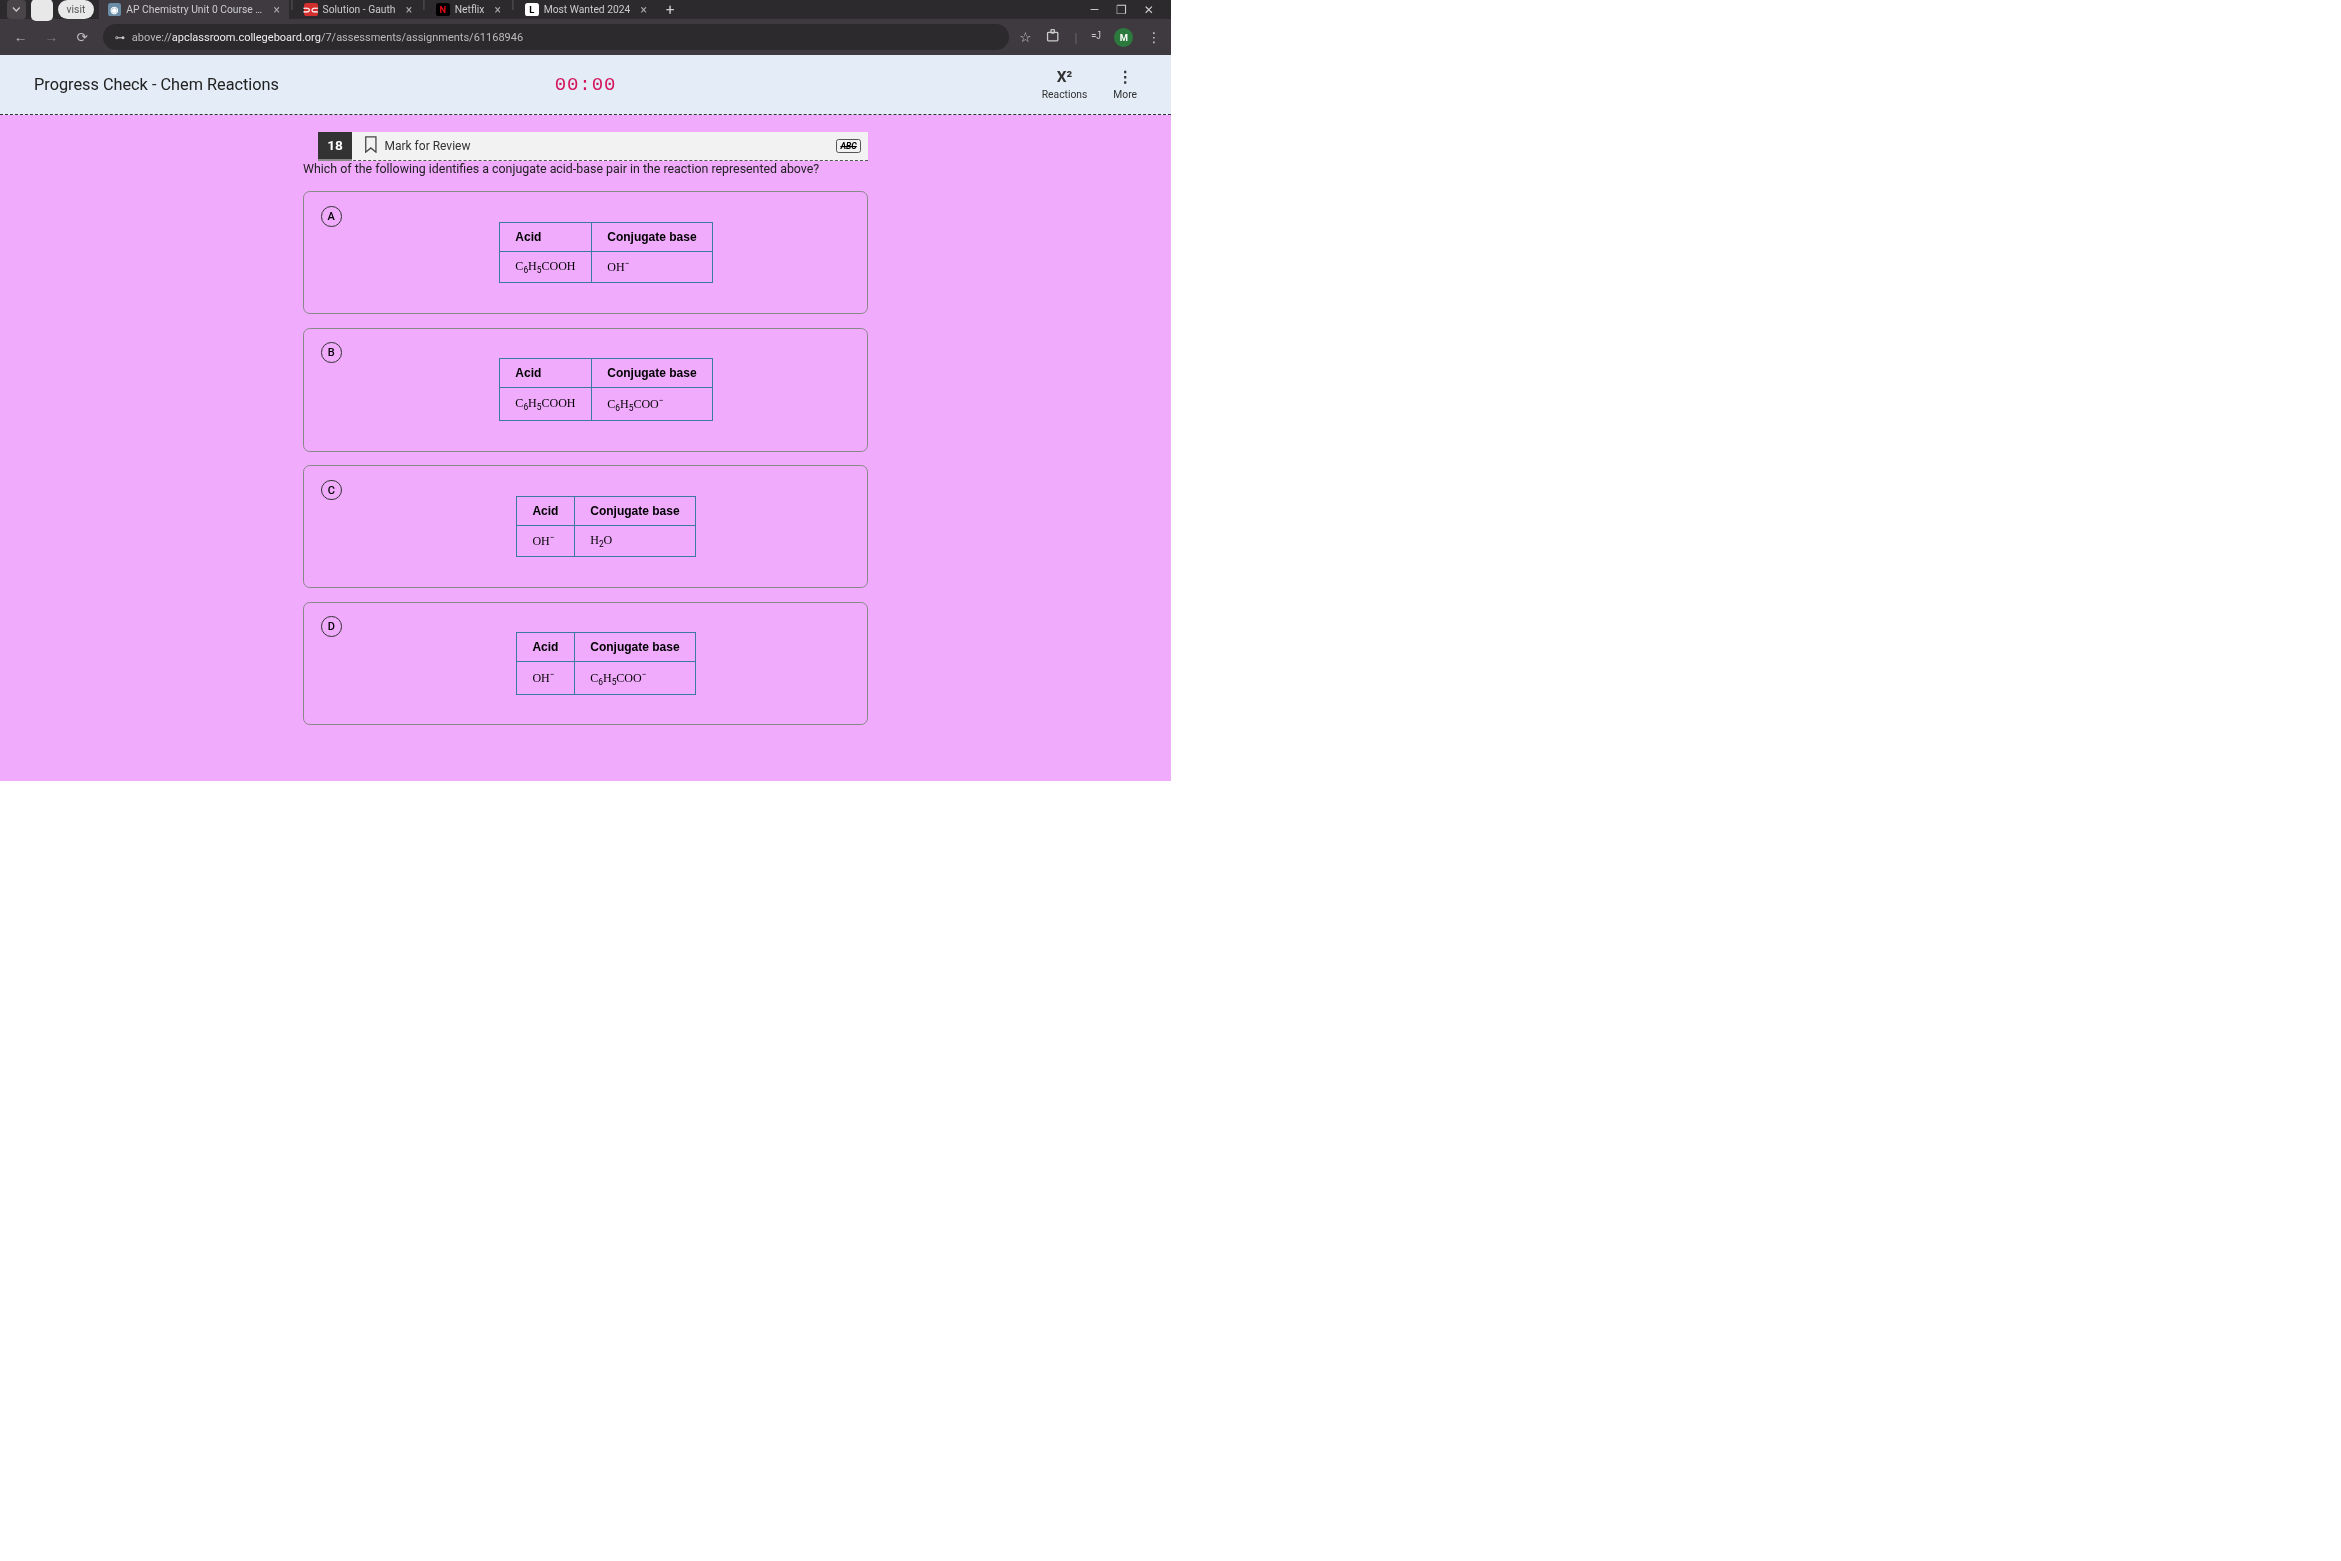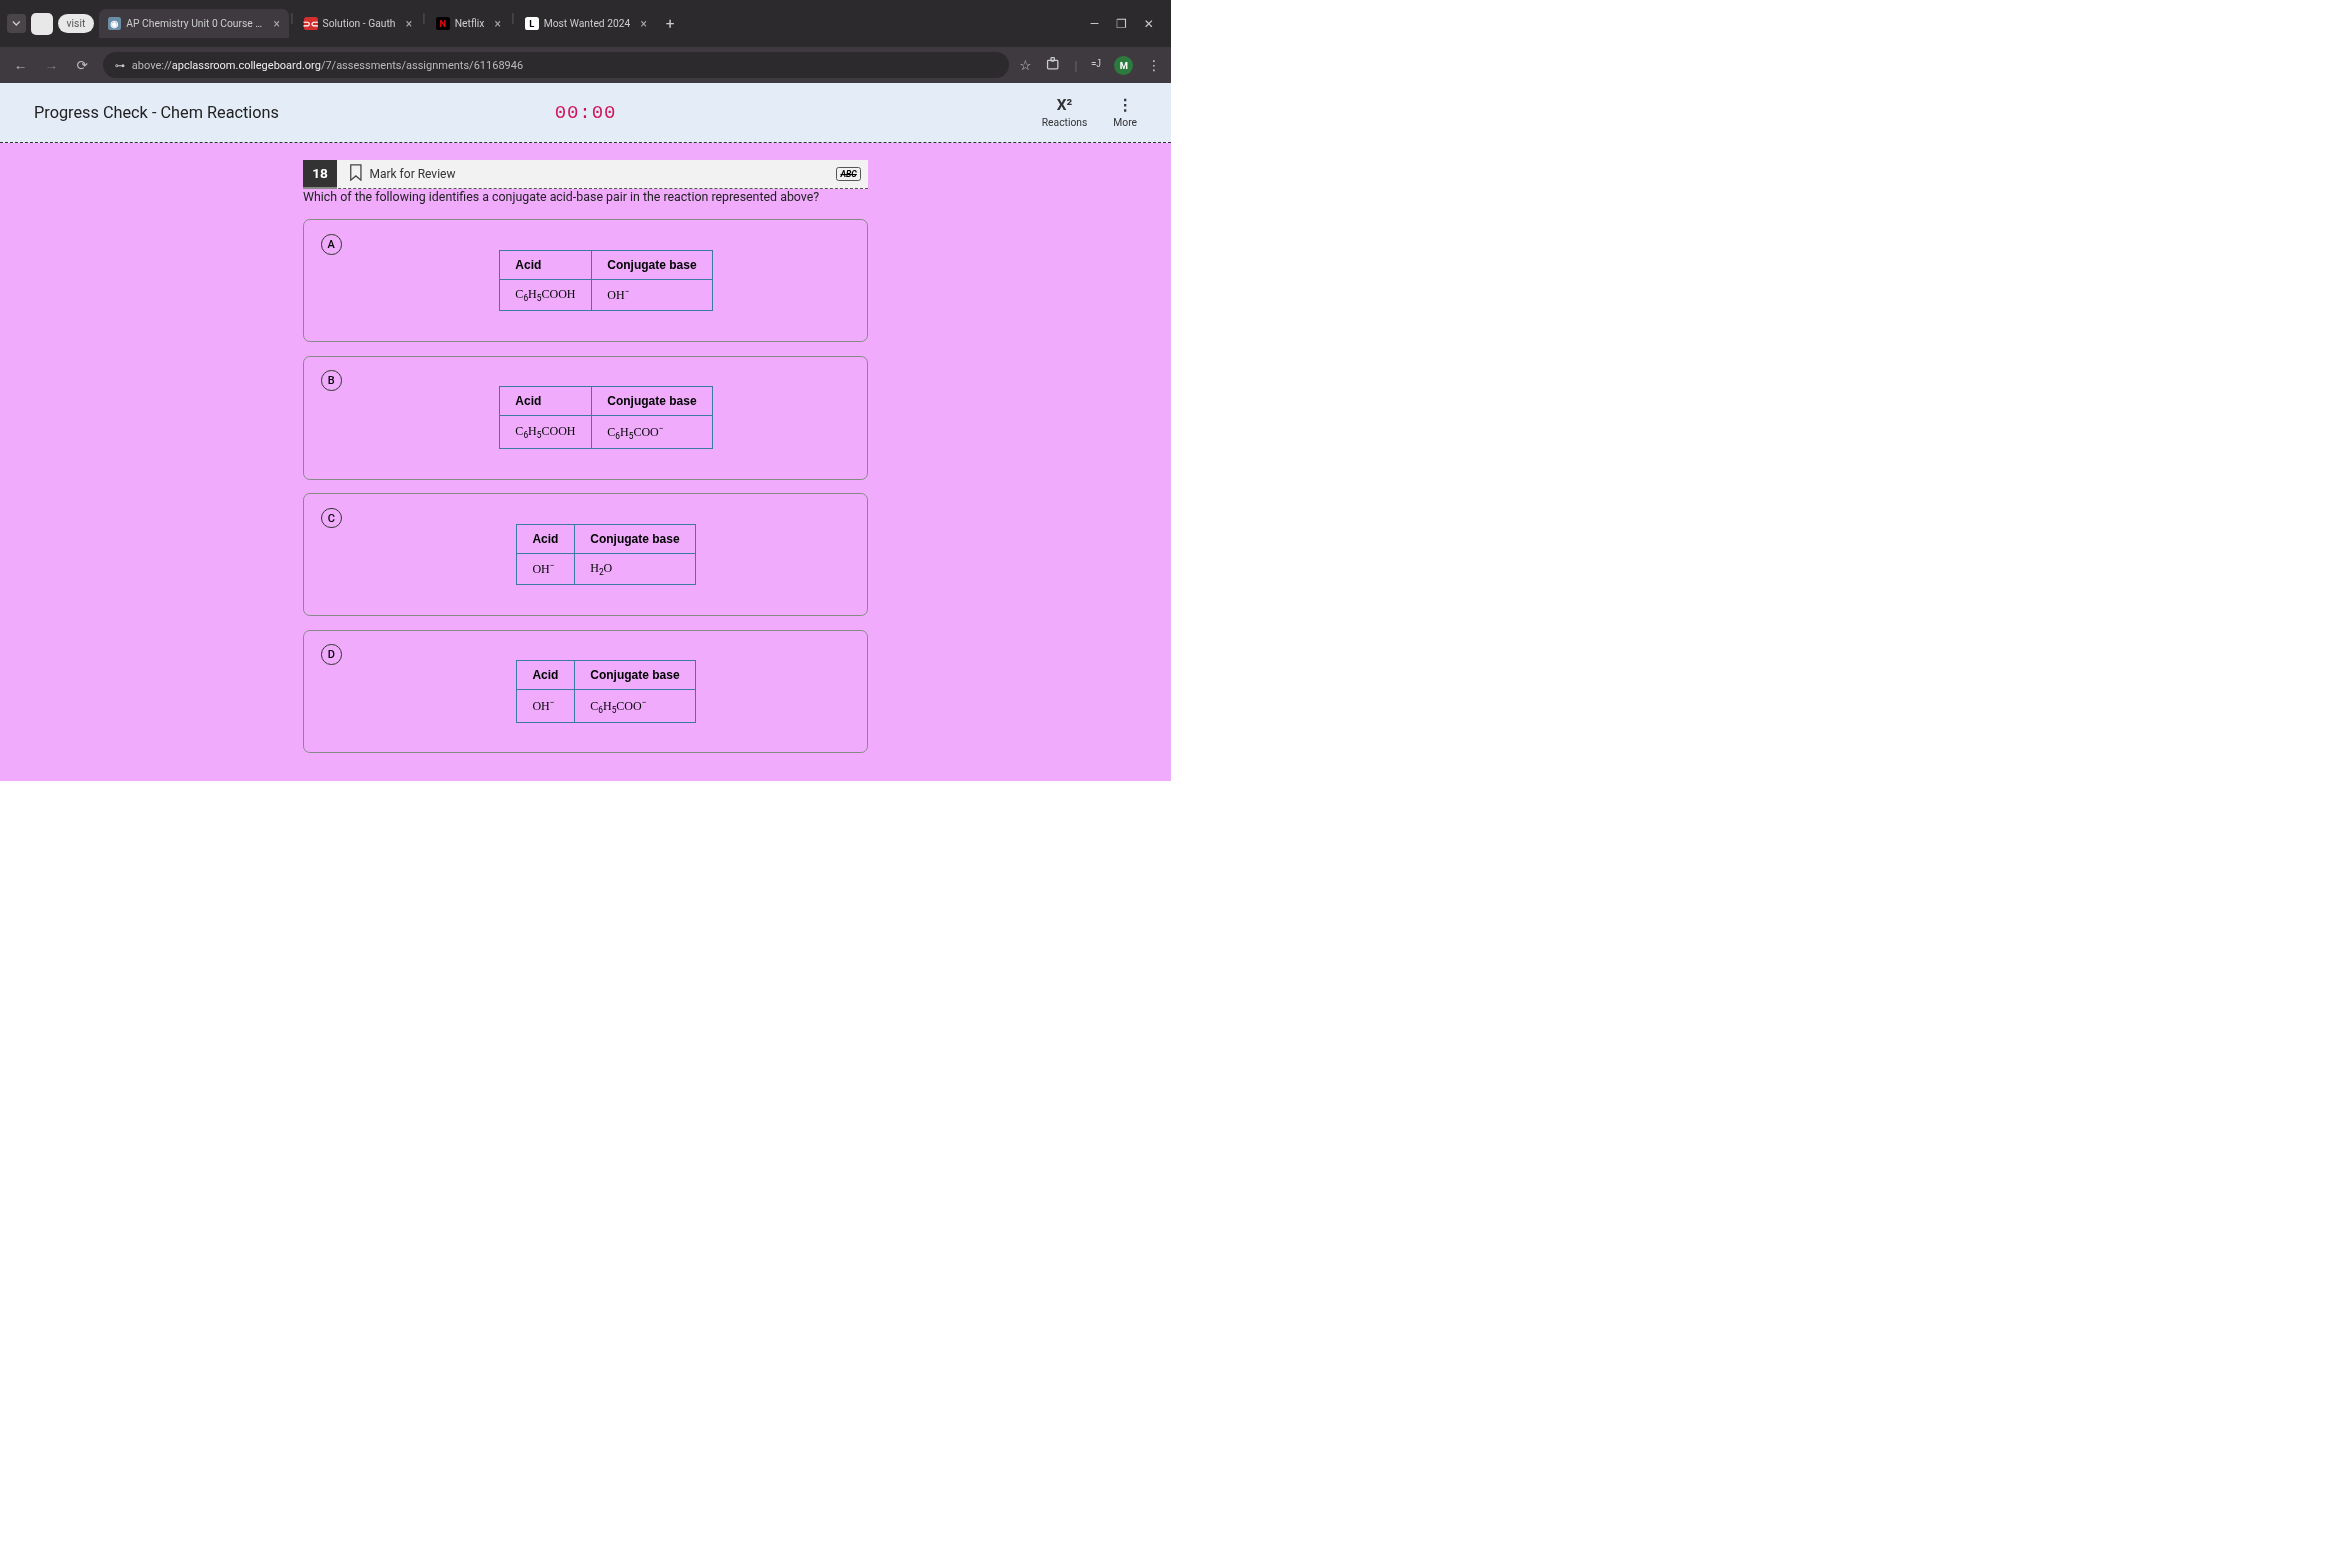--- a/index.html
+++ b/index.html
@@ -1,20 +1,20 @@
 <!DOCTYPE html>
 <html style="font-size:13.7px"><head>
 <meta charset="utf-8">
 <style>
 * { margin: 0; padding: 0; box-sizing: border-box; font-family: -apple-system, BlinkMacSystemFont, "Segoe UI", Roboto, sans-serif; }
 body { background: #fff; width: 1171px; height: 781px; display: flex; flex-direction: column; overflow: hidden; }
 
 
 .browser-top { background: #2d2a2e; color: #ccc; }
-.tab-bar { display: flex; align-items: center; height: 47px; padding: 0 6.8px; gap: 1.7px; }
+.tab-bar { display: flex; align-items: center; height: 19px; padding: 0 6.8px; gap: 1.7px; }
 .tab-controls { display: flex; align-items: center; gap: 5.1px; margin-right: 3.4px; }
 .ctrl-btn { width: 19px; height: 19px; background: #4a4548; border-radius: 3.4px; display: flex; align-items: center; justify-content: center; color: #ccc; }
 .ctrl-btn.light { background: #e8e8e8; color: #333; border-radius: 5.1px; width: 22px; height: 22px; }
 .visit-btn { background: #e8e8e8; color: #555; font-size: 10.3px; padding: 3.4px 8.6px; border-radius: 10.3px; }
 .tab { display: flex; align-items: center; height: 29px; padding: 0 8.6px; font-size: 10.3px; gap: 5.1px; border-radius: 6.8px 6.8px 0 0; min-width: 0; }
 .tab.active { background: #3e3a3f; }
 .tab-favicon { width: 13.7px; height: 13.7px; display: flex; align-items: center; justify-content: center; font-size: 9.4px; font-weight: bold; border-radius: 2.6px; flex-shrink: 0; }
 .tab-title { white-space: nowrap; overflow: hidden; text-overflow: ellipsis; max-width: 137px; }
 .tab-close { margin-left: 5.1px; font-size: 12px; color: #aaa; }
 .new-tab { color: #ccc; font-size: 15.4px; padding: 0 8.6px; }
@@ -32,21 +32,21 @@
 .page { flex: 1; display: flex; flex-direction: column; background: #f0abfc; overflow: hidden; }
 .header-band { background: #e3ecf7; display: flex; align-items: center; height: 60px; padding: 0 34px; position: relative; border-bottom: 1.7px dashed #333; }
 .assessment-title { font-size: 16.3px; color: #222; }
 .timer { position: absolute; left: 50%; transform: translateX(-50%); font-size: 19px; color: #d4145a; font-weight: 500; font-family: "Courier New", monospace; letter-spacing: 0.9px; }
 .header-tools { margin-left: auto; display: flex; gap: 26px; align-items: flex-start; justify-content: space-between; }
 .tool-item { display: flex; flex-direction: column; align-items: center; gap: 1.7px; font-size: 10.3px; color: #333; cursor: pointer; }
 .tool-icon { font-size: 15.4px; font-weight: bold; }
 
 .question-area { flex: 1; overflow: auto; padding: 17px 0 17px 0; }
 .q-container { width: 565px; margin: 0 auto; }
-.q-header { display: flex; align-items: center; background: #f2f2f2; height: 29px; border-bottom: 1.7px dashed #555; position: relative; }
+.q-header { display: flex; align-items: center; background: #f2f2f2; height: 29px; border-bottom: 1.7px dashed #555; position: relative; margin-left: 15px; }
 .q-number { background: #333; color: #fff; font-weight: bold; width: 34px; height: 29px; display: flex; align-items: center; justify-content: center; font-size: 13.7px; border-bottom: 2.6px solid #888;}
 .bookmark { margin-left: 12px; font-size: 15.4px; color: #555; }
 .mark-label { margin-left: 6.8px; font-size: 12px; color: #333; }
 .abc-btn { position: absolute; right: 6.8px; border: 0.9px solid #555; border-radius: 2.6px; padding: 0.9px 3.4px; font-size: 8.6px; font-style: italic; font-weight: bold; text-decoration: line-through; }
 
 .equation { text-align: center; font-family: "Times New Roman", serif; font-size: 15.4px; padding: 19px 0 12px; }
 .prompt { font-size: 12.4px; color: #222; margin-bottom: 15.4px; }
 
 .choice { border: 0.9px solid #888; border-radius: 6.8px; padding: 13.7px 17px; margin-bottom: 13.7px; display: flex; align-items: center; gap: 20.5px; cursor: pointer; }
 .choice-letter { width: 20.5px; height: 20.5px; border: 1.3px solid #333; border-radius: 50%; display: flex; align-items: center; justify-content: center; font-size: 11px; font-weight: 500; flex-shrink: 0; align-self: flex-start; }

